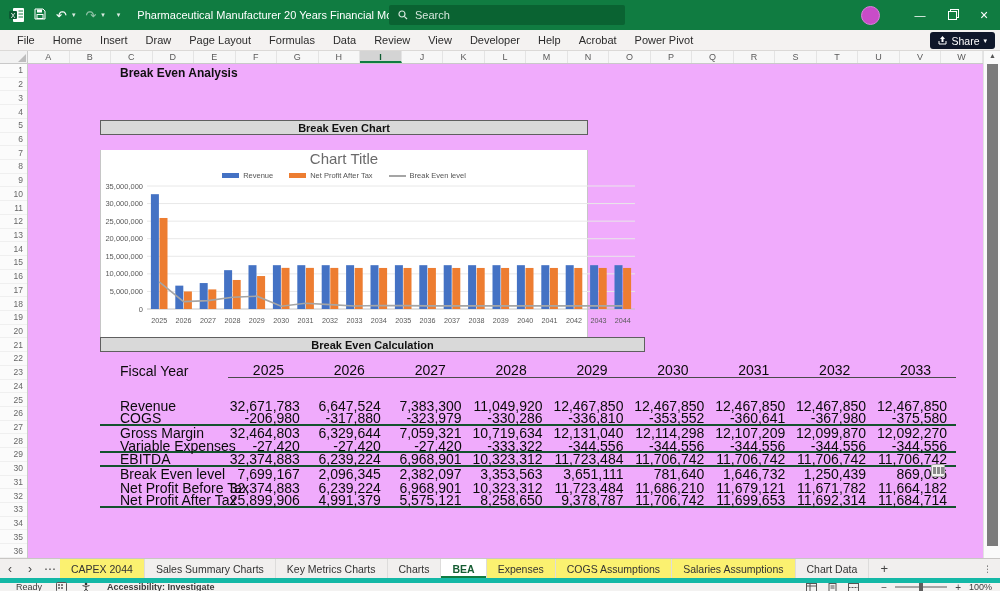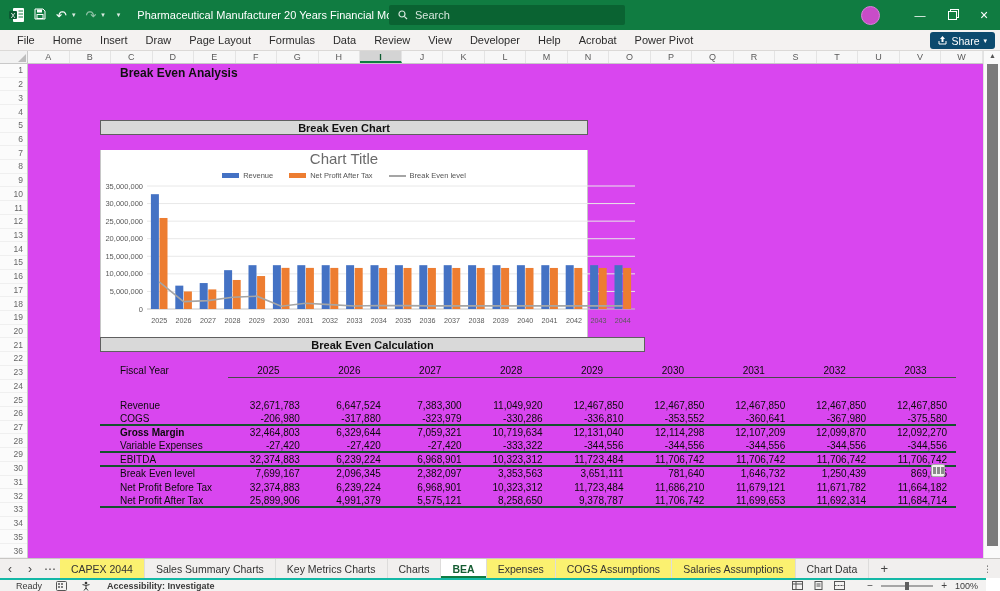--- a/index.html
+++ b/index.html
@@ -17,78 +17,78 @@
   .doc-title { font-size:11px; margin-left:17px; white-space:nowrap; color:#fff; }
   .search { position:absolute; left:389px; top:5px; width:236px; height:20px; background:#0A6332; border-radius:2px; display:flex; align-items:center; gap:7px; padding-left:9px; font-size:11px; color:#D5E6DC; }
   .tb-right { position:absolute; right:0; top:0; height:30px; display:flex; align-items:center; }
   .avatar { width:19px; height:19px; border-radius:50%; background:#C84CC8; margin-right:24px; border:1px solid #DB7FDB; }
   .winbtn { width:32px; height:30px; display:flex; align-items:center; justify-content:center; font-size:11px; color:#fff; }
   .restore-box { width:9px; height:9px; border:1px solid #fff; box-shadow:2px -2px 0 -1px #107C41, 2px -2px 0 0 #fff; }
 
   
   .ribbon { position:absolute; top:30px; left:0; right:0; height:21px; background:#F4F2F1; border-bottom:1px solid #DBD9D7; display:flex; align-items:center; padding-left:8px; }
   .rtab { font-size:11px; color:#2B2B2B; padding:8px 9px; line-height:21px; white-space:nowrap; }
-  .share-btn { position:absolute; right:5px; top:2px; height:17px; background:#0c4a6e; color:#fff; border-radius:3px; font-size:10.5px; display:flex; align-items:center; gap:4px; padding:0 8px; }
+  .share-btn { position:absolute; right:5px; top:2px; height:17px; background:#0f172a; color:#fff; border-radius:3px; font-size:10.5px; display:flex; align-items:center; gap:4px; padding:0 8px; }
   .share-caret { font-size:7px; }
 
   
   .colheads { position:absolute; top:51px; left:0; width:983px; height:13px; display:flex; background:#F7F7F7; border-bottom:1px solid #C9C9C9; }
   .corner { width:28px; min-width:28px; background:#F2F2F2; border-right:1px solid #C9C9C9; position:relative; }
   .corner:after { content:""; position:absolute; right:1px; bottom:1px; border-left:8px solid transparent; border-bottom:8px solid #BDBDBD; }
   .colh { flex:1; text-align:center; font-size:9px; line-height:13px; color:#5A5A5A; border-right:1px solid #E4E4E4; }
   .colh.sel { background:#D4D4D4; border-bottom:2px solid #107C41; color:#0E5C31; font-weight:bold; }
 
   
   .rowgutter { position:absolute; top:64px; left:0; width:28px; height:494px; display:flex; flex-direction:column; background:#FBFBFB; border-right:1px solid #C9C9C9; }
   .rown { flex:1; font-size:8.5px; color:#666; display:flex; align-items:center; justify-content:flex-end; padding-right:4px; border-bottom:1px solid #EFEFEF; }
-  .sheet-area { position:absolute; top:64px; left:28px; width:955px; height:494px; background:#d946ef; }
+  .sheet-area { position:absolute; top:64px; left:28px; width:955px; height:494px; background:#f0abfc; }
 
   .page-title { position:absolute; left:92px; top:2px; font-size:12px; font-weight:bold; color:#101010; }
 
   .chart-box { position:absolute; left:72px; top:56px; width:488px; }
   .sec-hdr { height:15px; background:#D9D9D9; border:1px solid #5F5F5F; display:flex; align-items:center; justify-content:center; font-size:11px; font-weight:bold; color:#111; }
   .chart-body { height:197px; background:#fff; border:1px solid #C6C6C6; border-top:none; position:relative; }
   .c-title { text-align:center; font-size:15px; color:#6A6A6A; margin-top:15px; }
   .legend { display:flex; justify-content:center; gap:16px; margin-top:4px; font-size:7.5px; color:#555; align-items:center; }
   .legend-item { display:flex; align-items:center; }
   .sw { width:17px; height:5px; display:inline-block; margin-right:4px; }
   .sw.line { height:2px; }
   svg.plot { display:block; margin-top:1px; }
 
   .calc-hdr { position:absolute; left:72px; top:273px; width:545px; }
-  .calc-table { position:absolute; left:72px; top:300px; width:856px; font-size:10px; color:#0B0B0B; }
+  .calc-table { position:absolute; left:72px; top:300px; width:856px; font-size:14px; color:#0B0B0B; }
   .t-row { display:flex; height:13.7px; align-items:center; }
   .t-row.spacer { height:21px; border:none; }
   .t-label { width:128px; min-width:128px; padding-left:20px; white-space:nowrap; }
   .t-values { flex:1; display:flex; height:100%; align-items:center; }
   .t-cell { flex:1; text-align:right; padding-right:9px; white-space:nowrap; }
   .t-values.yearhdr { border-bottom:1px solid #4A4A4A; }
   .t-values.yearhdr .t-cell { text-align:center; padding-right:0; }
   .t-row.lineb { border-bottom:2px solid #14532d; }
-  .t-row.boldlabel .t-label { font-weight:bold; }
+  .t-row.boldlabel .t-label { font-weight:normal; }
 
   .cell-opt { position:absolute; left:903px; top:400px; width:14px; height:13px; background:#F2F1F0; border:1px solid #ABABAB; border-radius:2px; display:flex; align-items:center; justify-content:center; gap:1px; }
   .cell-opt i { width:3px; height:7px; background:#8A8A8A; display:block; }
 
   
   .vscroll { position:absolute; top:51px; right:0; width:17px; height:507px; background:#FAFAFA; border-left:1px solid #E2E2E2; }
   .vup { position:absolute; top:1px; left:0; width:17px; text-align:center; font-size:7px; color:#555; }
   .vthumb { position:absolute; top:13px; left:3px; width:11px; height:482px; background:#7B7B7B; }
 
   
   .tabbar { position:absolute; left:0; top:558px; right:0; height:20px; background:#F1EFEE; border-top:1px solid #C8C6C4; display:flex; align-items:stretch; font-size:10.5px; color:#333; }
   .tnav { width:20px; display:flex; align-items:center; justify-content:center; color:#444; font-size:12px; }
   .stab { display:flex; align-items:center; padding:0 11px; border-right:1px solid #DDDCDB; white-space:nowrap; }
   .stab.yellow { background:#FBF170; }
   .stab.active { background:#fff; font-weight:bold; color:#145C32; box-shadow:inset 0 -2px 0 #107C41; }
   .add-sheet { width:30px; display:flex; align-items:center; justify-content:center; font-size:13px; color:#444; }
   .hscroll { margin-left:auto; display:flex; align-items:center; gap:7px; padding-right:8px; color:#555; font-size:9px; }
 
   
-  .statusbar { position:absolute; left:0; top:578px; right:14px; height:13px; background:#F3F2F1; border-top:2px solid #14b8a6; display:flex; align-items:center; font-size:9px; color:#3B3B3B; }
+  .statusbar { position:absolute; left:0; top:578px; right:0; height:13px; background:#F3F2F1; border-top:5px solid #14b8a6; display:flex; align-items:center; font-size:9px; color:#3B3B3B; }
   .sb-left { display:flex; align-items:center; gap:14px; padding-left:16px; }
   .sb-acc { display:flex; align-items:center; gap:16px; font-weight:bold; }
   .sb-right { margin-left:auto; display:flex; align-items:center; gap:8px; padding-right:8px; }
   .viewbtns { display:flex; align-items:center; gap:10px; margin-right:14px; }
   .slider { width:52px; height:2px; background:#A6A6A6; position:relative; }
   .sthumb { position:absolute; left:24px; top:-3px; width:4px; height:8px; background:#5E5E5E; }
   .zoom-sign { font-size:10px; color:#444; }
 </style>
 </head>
 <body>

